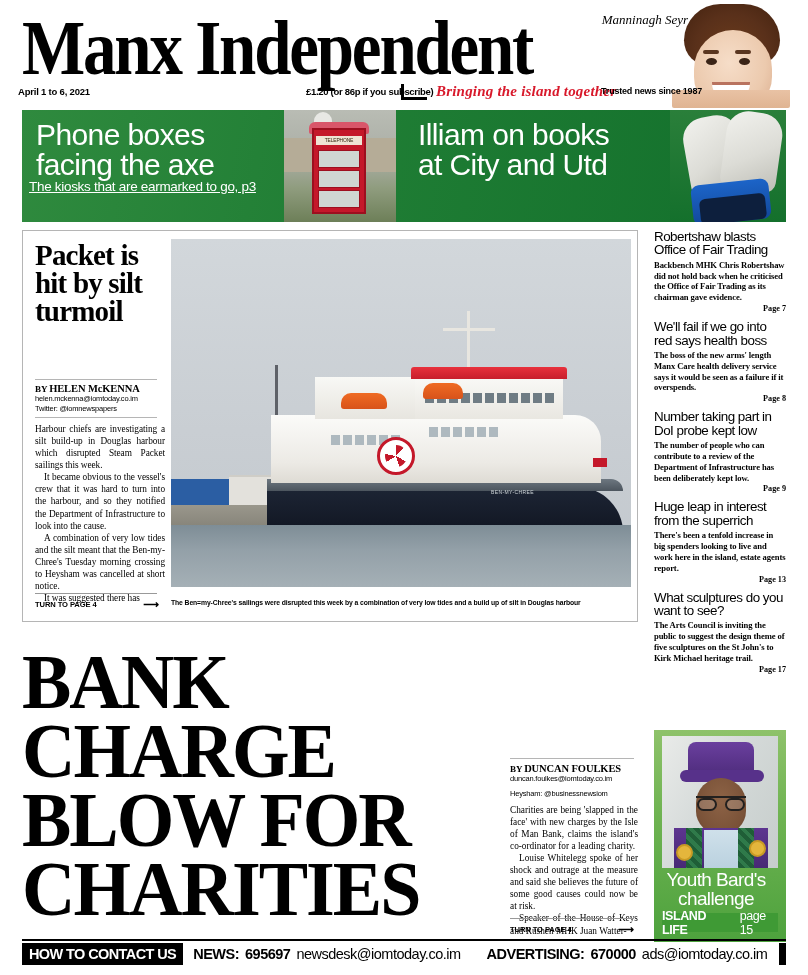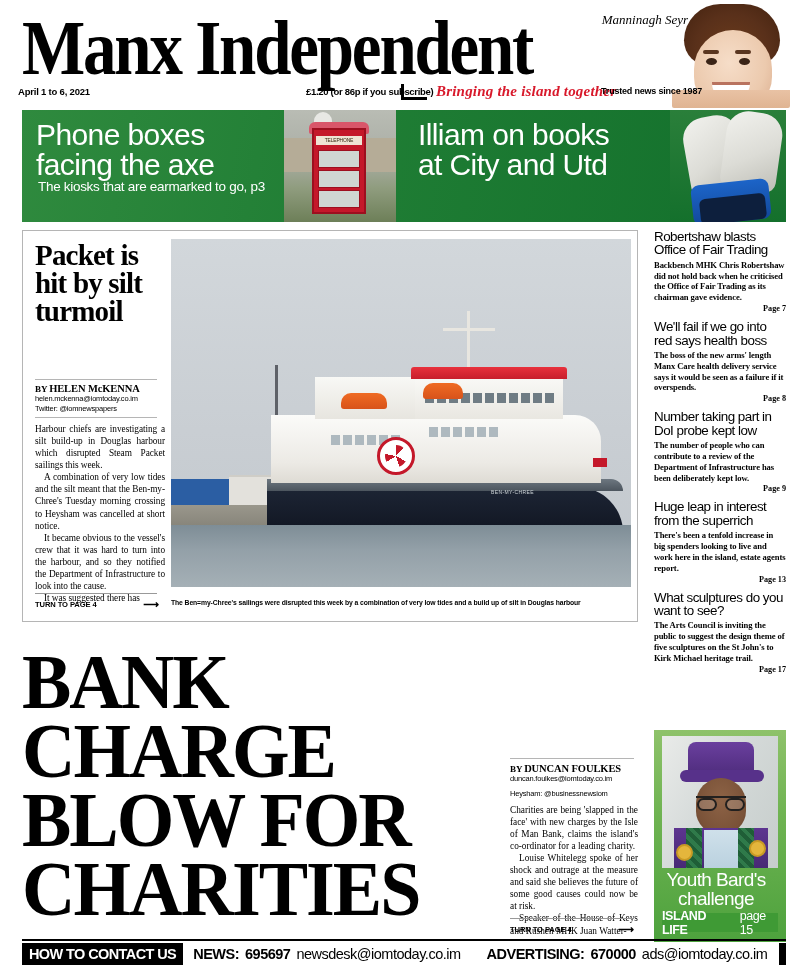--- a/index.html
+++ b/index.html
@@ -98,23 +98,23 @@
   .promo-left { left: 0; width: 382px; }
   .promo-right { left: 382px; width: 382px; }
   .promo h2 {
     font-family: "Liberation Sans", sans-serif;
     font-weight: 400; font-size: 30px; line-height: 0.99;
     color: #fff; letter-spacing: -0.6px;
   }
   .promo-left h2 { position: absolute; left: 14px; top: 10px; }
   .promo-right h2 { position: absolute; left: 14px; top: 10px; }
   .promo p {
-    position: absolute; left: 16px; bottom: 8px;
-    font-family: "Liberation Sans", sans-serif;
-    font-size: 13.5px; color: #fff; letter-spacing: -0.3px;
+    position: absolute; left: 7px; bottom: 8px;
+    font-family: "Liberation Sans", sans-serif;
+    font-size: 13.5px; color: #fff; letter-spacing: -0.3px; text-decoration: underline;
   }
   
   .phonebox {
     position: absolute; left: 262px; top: 0; width: 112px; height: 112px;
     background: linear-gradient(#b9bcb4 0%, #a9ada4 45%, #8f9c7e 70%, #6d7f58 100%);
     overflow: hidden;
   }
   .phonebox .shed {
     position: absolute; left: 0; top: 28px; width: 112px; height: 34px;
     background: #b5ac97;
@@ -529,22 +529,22 @@
           <span>BY</span>
           <b>HELEN McKENNA</b>
         </div>
         <div class="contact">helen.mckenna@iomtoday.co.im</div>
         <div class="contact">Twitter: @iomnewspapers</div>
       </div>
       <div class="byline-rule2"></div>
 
       <div class="lead-body">
         <p>Harbour chiefs are investigating a silt build-up in Douglas harbour which disrupted Steam Packet sailings this week.</p>
+        <p>It became obvious to the vessel's crew that it was hard to turn into the harbour, and so they notified the Department of Infrastructure to look into the cause.</p>
         <p>A combination of very low tides and the silt meant that the Ben-my-Chree's Tuesday morning crossing to Heysham was cancelled at short notice.</p>
-        <p>It became obvious to the vessel's crew that it was hard to turn into the harbour, and so they notified the Department of Infrastructure to look into the cause.</p>
         <p>It was suggested there has</p>
       </div>
 
       <div class="lead-photo">
         <div class="sky"></div>
         <div class="quay-blue"></div>
         <div class="quay-bld"></div>
         <div class="quay"></div>
         <div class="hull"></div>
         <div class="hull-stripe"></div>

